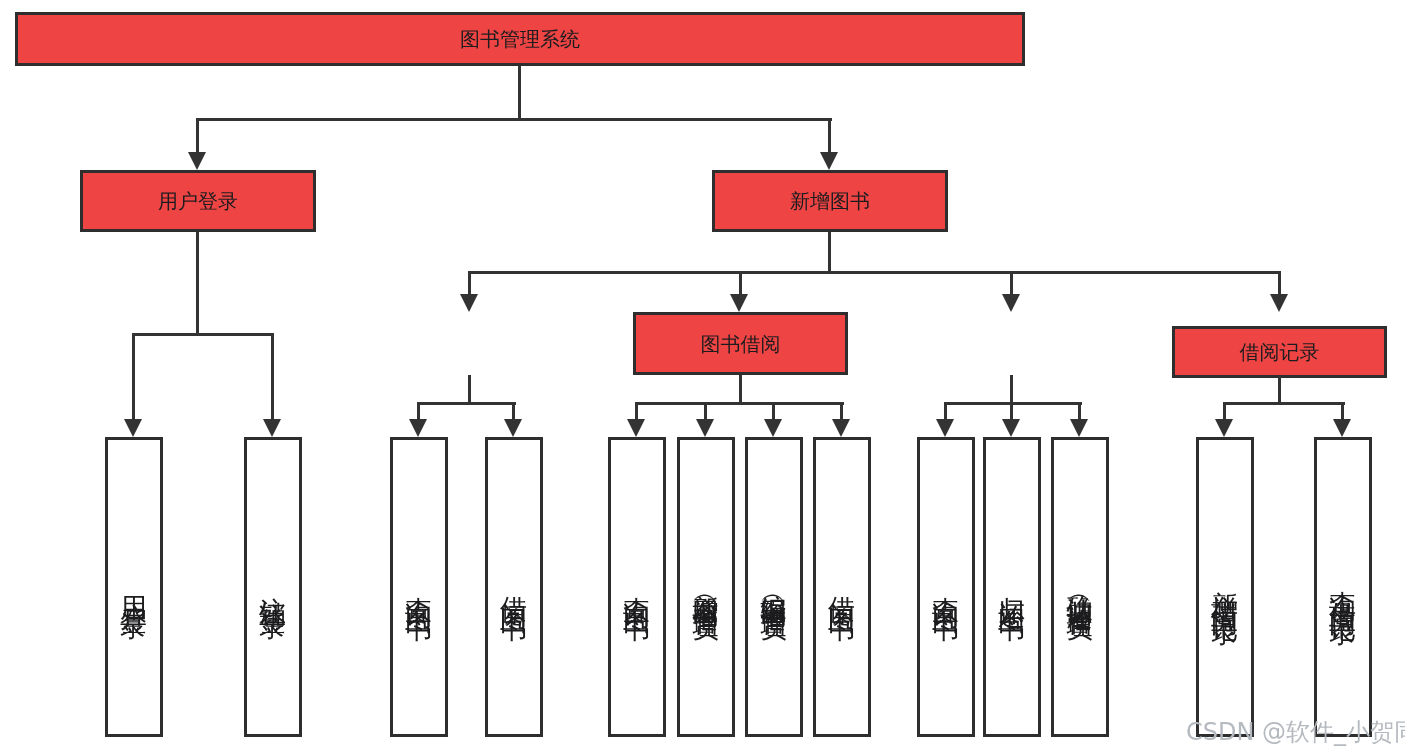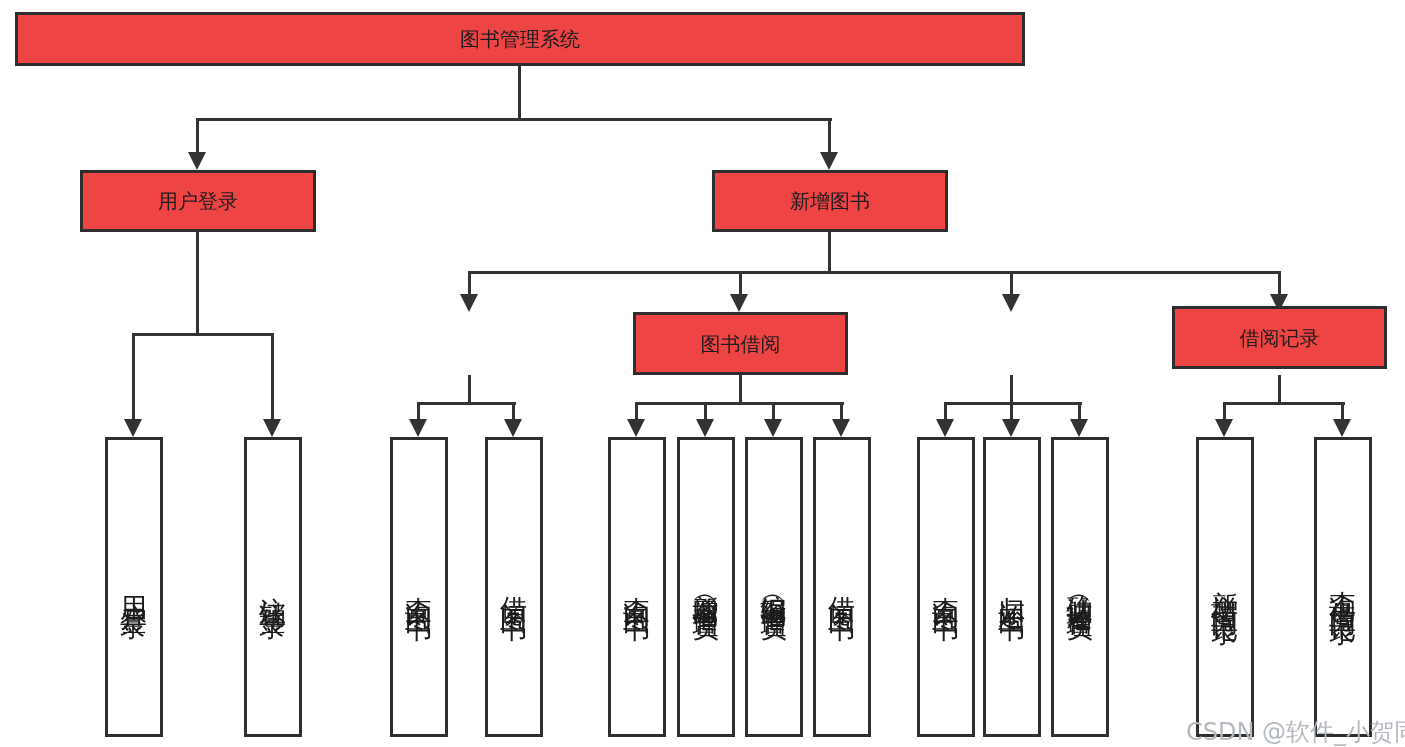--- a/index.html
+++ b/index.html
@@ -105,21 +105,21 @@
   <div class="vline" style="left:739px;top:271px;height:25px;"></div>
   <div class="arrow" style="left:730px;top:294px;"></div>
   <div class="vline" style="left:1010px;top:271px;height:25px;"></div>
   <div class="arrow" style="left:1002px;top:294px;"></div>
   <div class="vline" style="left:1278px;top:271px;height:25px;"></div>
   <div class="arrow" style="left:1270px;top:294px;"></div>
 
   <div class="box" style="left:633px;top:312px;width:215px;height:63px;">
     <span>图书借阅</span>
   </div>
-  <div class="box" style="left:1172px;top:306px;width:215px;height:63px;">
+  <div class="box" style="left:1172px;top:326px;width:215px;height:52px;">
     <span>借阅记录</span>
   </div>
 
   <div class="vline" style="left:468px;top:375px;height:29px;"></div>
   <div class="hline" style="left:417px;top:402px;width:99px;"></div>
   <div class="vline" style="left:417px;top:402px;height:19px;"></div>
   <div class="arrow" style="left:409px;top:419px;"></div>
   <div class="vline" style="left:512px;top:402px;height:19px;"></div>
   <div class="arrow" style="left:504px;top:419px;"></div>
 

